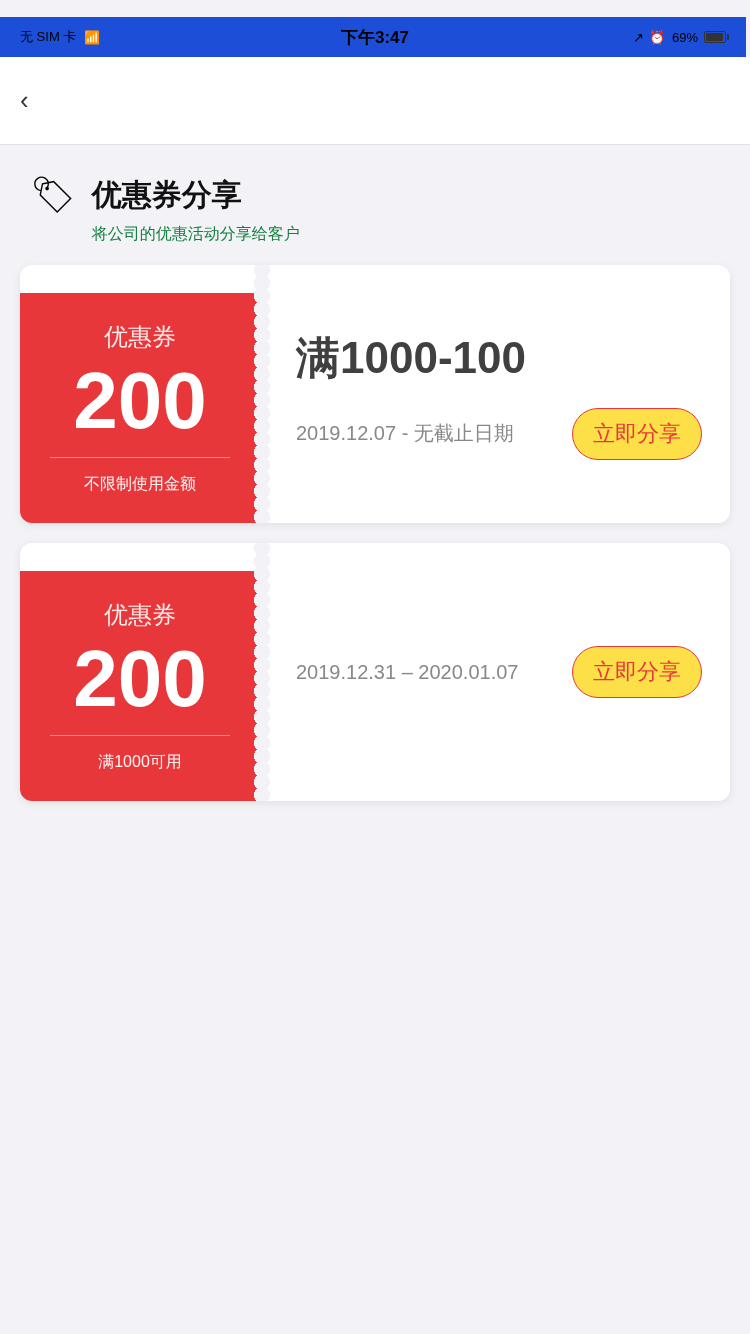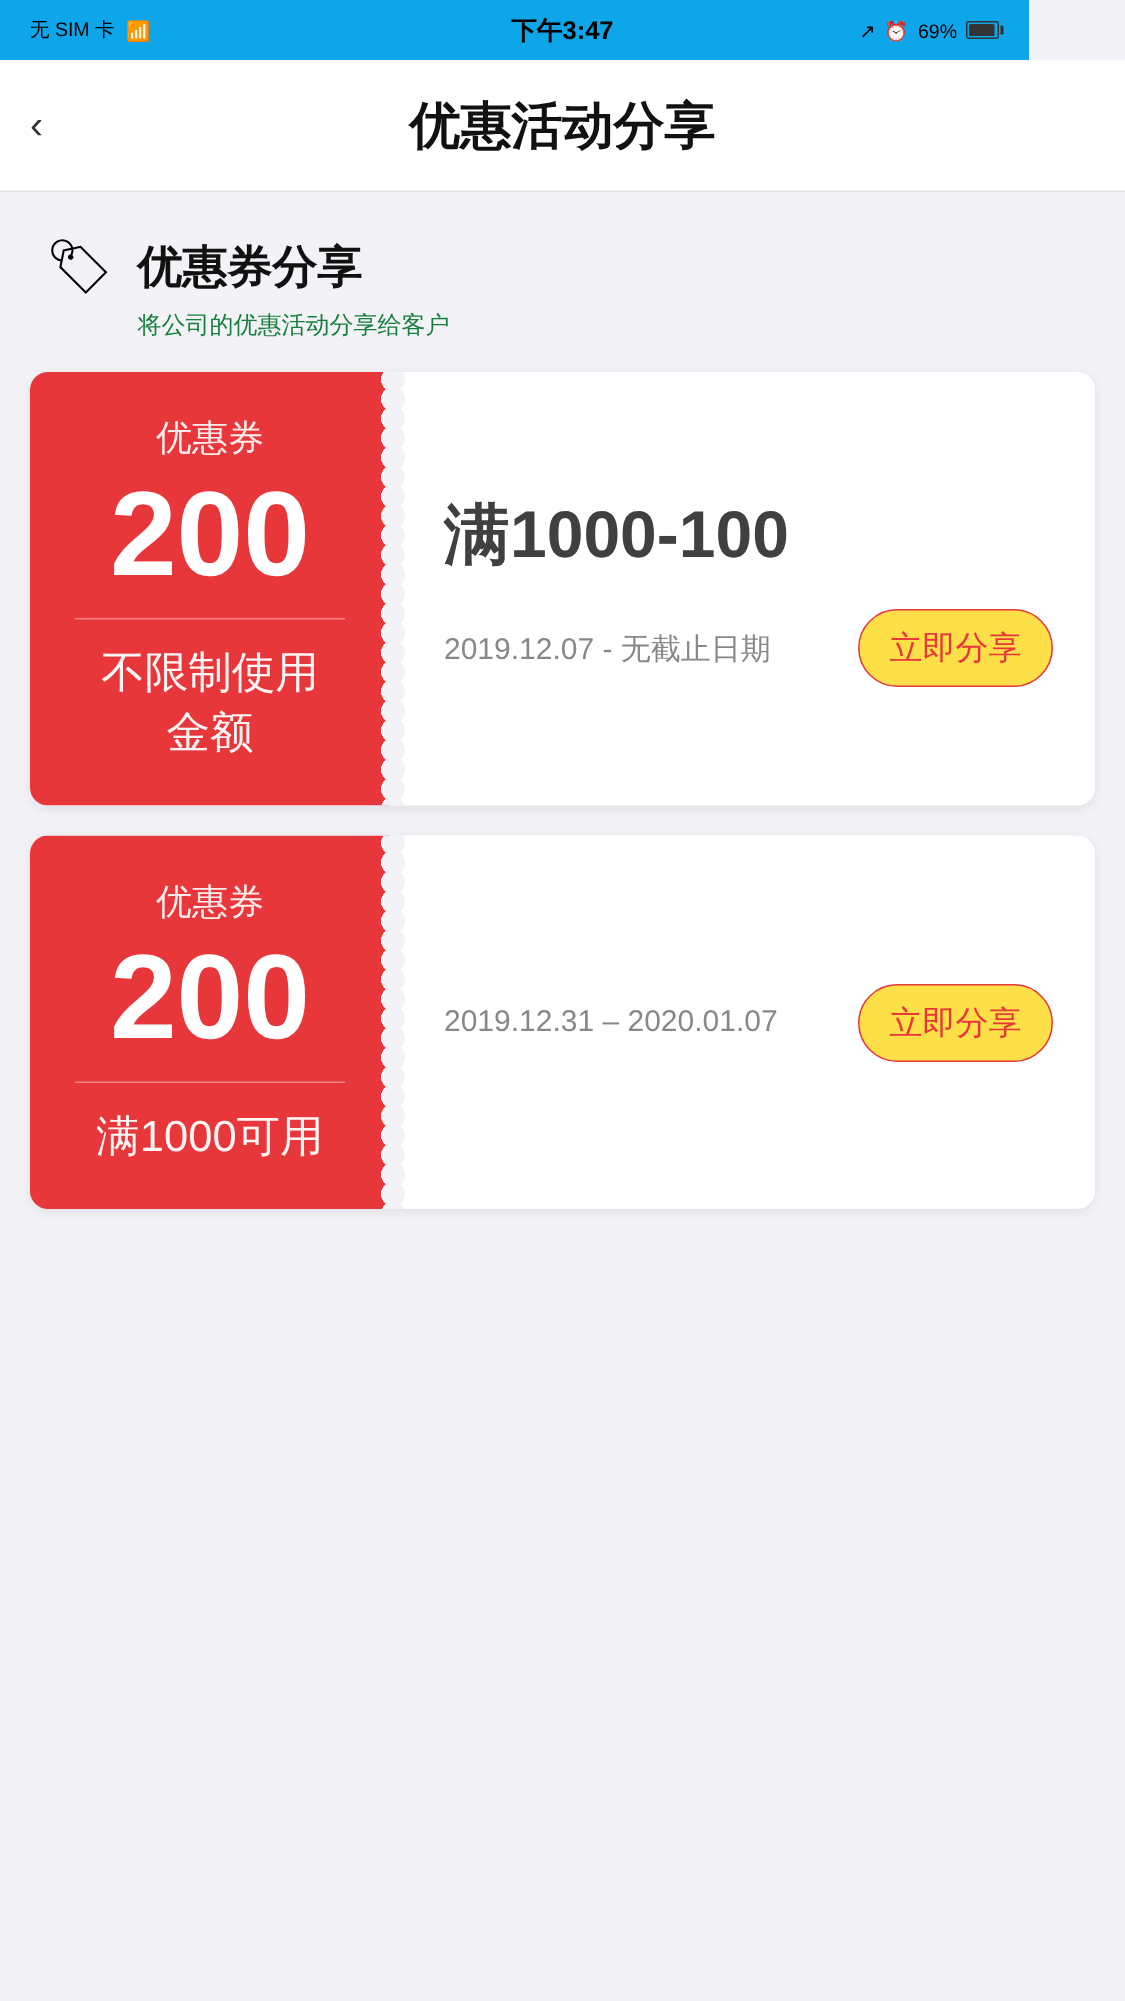--- a/index.html
+++ b/index.html
@@ -7,29 +7,30 @@
     body {
       width: 750px;
       min-height: 1334px;
       font-family: -apple-system, "PingFang SC", "Helvetica Neue", Arial, sans-serif;
       background: #f2f2f7;
       overflow-x: hidden;
     }
 
     
     .status-bar {
-      width: 686px;
+      width: 746px;
       height: 40px;
-      background: #0ea5e9;
+      background: #1d4ed8;
       display: flex;
       align-items: center;
       justify-content: space-between;
       padding: 0 20px;
       font-size: 14px;
       font-weight: 500;
+      margin-top: 17px;
     }
     .status-left {
       display: flex;
       align-items: center;
       gap: 8px;
       font-size: 13px;
     }
     .status-center {
       font-size: 17px;
       font-weight: 600;
@@ -147,20 +148,21 @@
     .coupon-left {
       width: 240px;
       background: #e8373a;
       display: flex;
       flex-direction: column;
       align-items: center;
       justify-content: center;
       padding: 28px 34px;
       position: relative;
       flex-shrink: 0;
+      margin-top: 28px;
     }
     
     .coupon-left::after {
       content: '';
       position: absolute;
       right: -12px;
       top: 0;
       bottom: 0;
       width: 24px;
       background: radial-gradient(circle at 0 50%, transparent 8px, transparent 8px),
@@ -183,21 +185,21 @@
       line-height: 1;
       margin-bottom: 16px;
     }
     .coupon-divider {
       width: 180px;
       height: 1px;
       background: rgba(255,255,255,0.4);
       margin-bottom: 16px;
     }
     .coupon-condition {
-      font-size: 29px;
+      font-size: 16px;
       color: rgba(255,255,255,0.95);
       text-align: center;
     }
 
     
     .coupon-right {
       flex: 1;
       display: flex;
       flex-direction: column;
       justify-content: center;
@@ -270,21 +272,20 @@
     <div class="battery-bar">
       <div class="battery-fill"></div>
     </div>
   </div>
 </div>
 
 <div class="nav-bar">
   <div class="nav-back">
     <span>‹</span>
   </div>
-  <div class="nav-title">优惠活动分享</div>
 </div>
 
 <div class="section-header">
   <span class="section-icon">🏷</span>
   <div class="section-text">
     <div class="section-title">优惠券分享</div>
     <div class="section-subtitle">将公司的优惠活动分享给客户</div>
   </div>
 </div>
 

